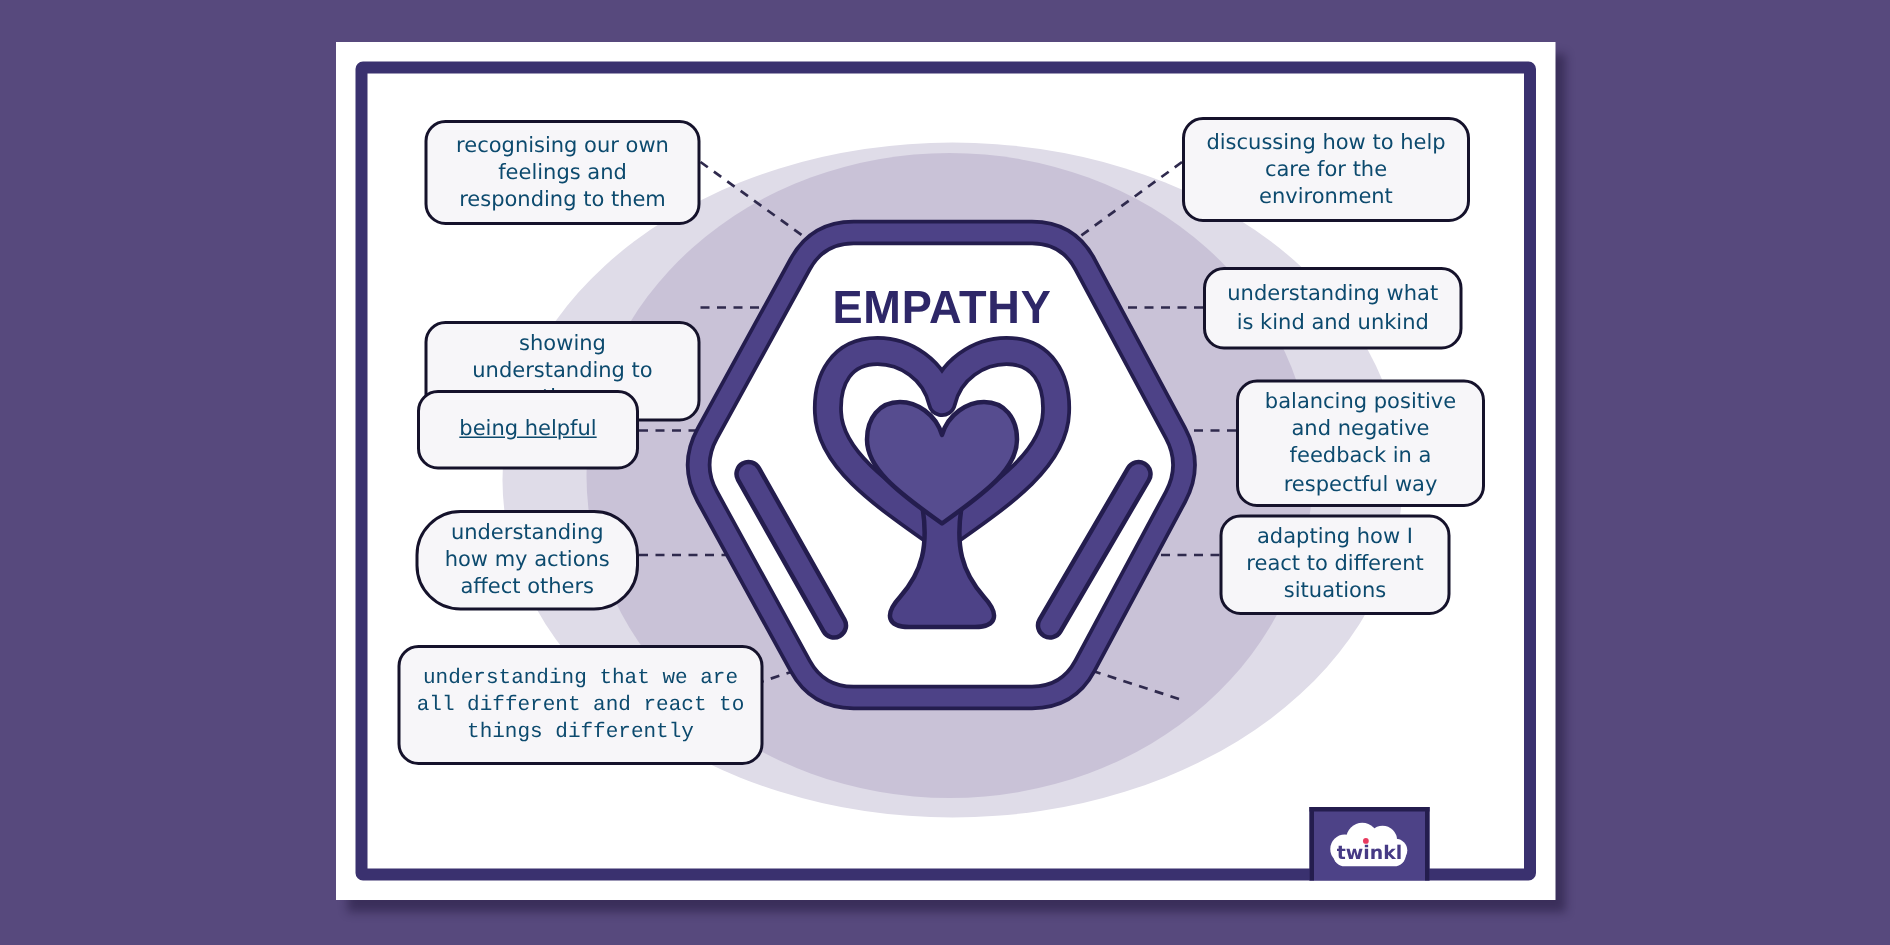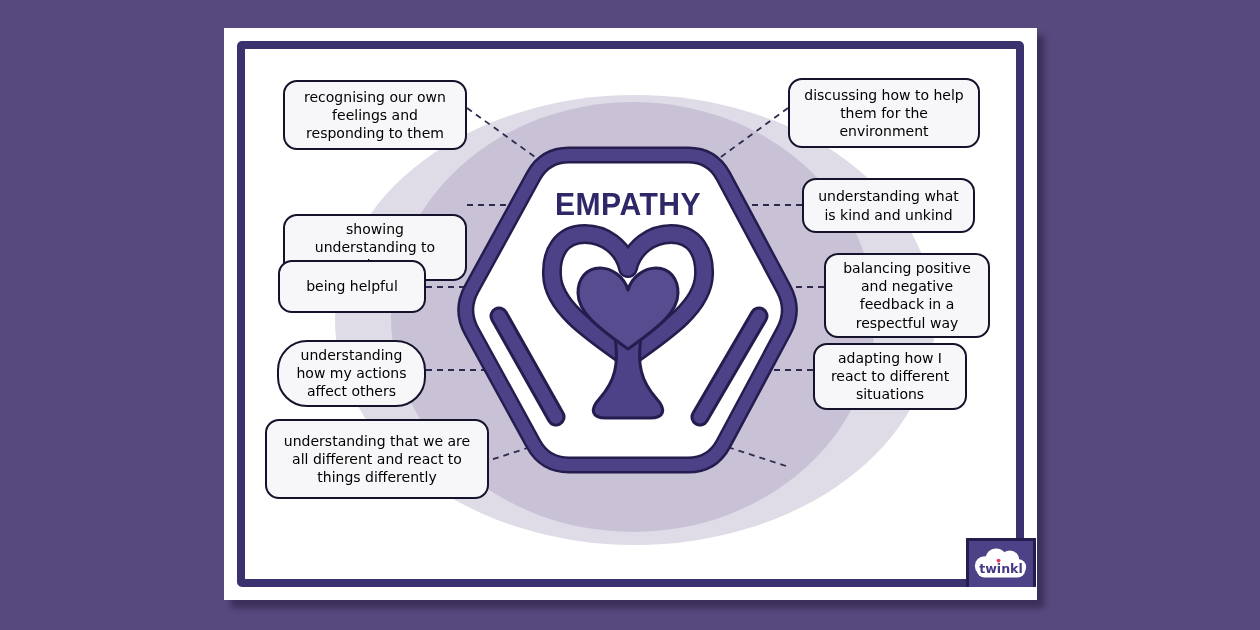--- a/index.html
+++ b/index.html
@@ -6,22 +6,22 @@
   body{background:#57497d;font-family:"DejaVu Sans",sans-serif;}
   .stage{position:relative;width:1260px;height:630px;background:#57497d;overflow:hidden;}
   .card{position:absolute;left:224px;top:28px;width:813px;height:572px;background:#ffffff;
         box-shadow:7px 8px 6px rgba(24,16,48,0.45);}
   .frame{position:absolute;left:13px;top:13px;right:13px;bottom:13px;
          border:8px solid #3a316f;border-radius:5px;}
   .diagram-svg{position:absolute;left:0;top:0;width:1260px;height:630px;}
   .concept-box{position:absolute;display:flex;align-items:center;justify-content:center;
         box-sizing:border-box;text-align:center;background:#f7f6f9;
         border:2.5px solid #15122b;border-radius:14px;padding:4px 8px;
-        font-size:14px;line-height:1.3;color:#000000;}
-  .twinkl-tab{position:absolute;left:966px;top:538px;width:70px;height:49px;
+        font-size:14px;line-height:1.3;color:#0c4a6e;}
+  .twinkl-tab{position:absolute;left:873px;top:538px;width:80px;height:49px;
         background:#4d4287;border:3px solid #241d4e;border-bottom:none;
         box-sizing:border-box;display:flex;align-items:center;justify-content:center;z-index:5;}
 </style>
 </head>
 <body>
 
 <div class="stage">
 
   <div class="card">
     <div class="frame"></div>
@@ -83,32 +83,32 @@
       </g>
     </g>
   </svg>
 
   <div class="concept-box" style="left:283px;top:80px;width:184px;min-height:70px;">
     <span>recognising our own feelings and responding to them</span>
   </div>
   <div class="concept-box" style="left:283px;top:178px;width:184px;min-height:56px;margin-top:36px;">
     <span>showing understanding to others</span>
   </div>
-  <div class="concept-box" style="left:278px;top:260px;width:148px;min-height:53px;">
+  <div class="concept-box" style="left:278px;top:260px;width:148px;min-height:53px;text-decoration:underline;">
     <span>being helpful</span>
   </div>
   <div class="concept-box" style="left:277px;top:340px;width:149px;min-height:64px;border-radius:30px;">
     <span>understanding how my actions affect others</span>
   </div>
-  <div class="concept-box" style="left:265px;top:419px;width:224px;min-height:80px;">
+  <div class="concept-box" style="left:265px;top:430px;width:244px;min-height:80px;font-family:Liberation Mono, monospace;">
     <span>understanding that we are all different and react to things differently</span>
   </div>
 
   <div class="concept-box" style="left:788px;top:78px;width:192px;min-height:70px;">
-    <span>discussing how to help them for the environment</span>
+    <span>discussing how to help care for the environment</span>
   </div>
   <div class="concept-box" style="left:802px;top:178px;width:173px;min-height:55px;">
     <span>understanding what is kind and unkind</span>
   </div>
   <div class="concept-box" style="left:824px;top:253px;width:166px;min-height:64px;">
     <span>balancing positive and negative feedback in a respectful way</span>
   </div>
   <div class="concept-box" style="left:813px;top:343px;width:154px;min-height:58px;">
     <span>adapting how I react to different situations</span>
   </div>

